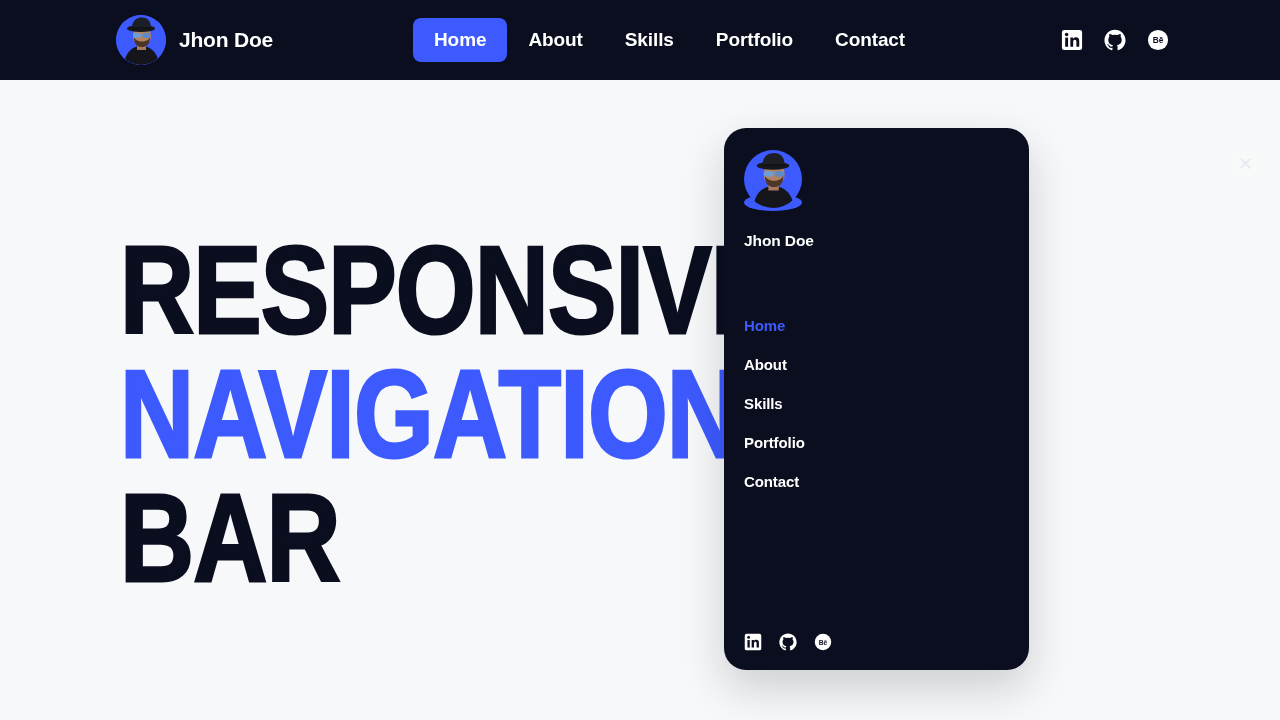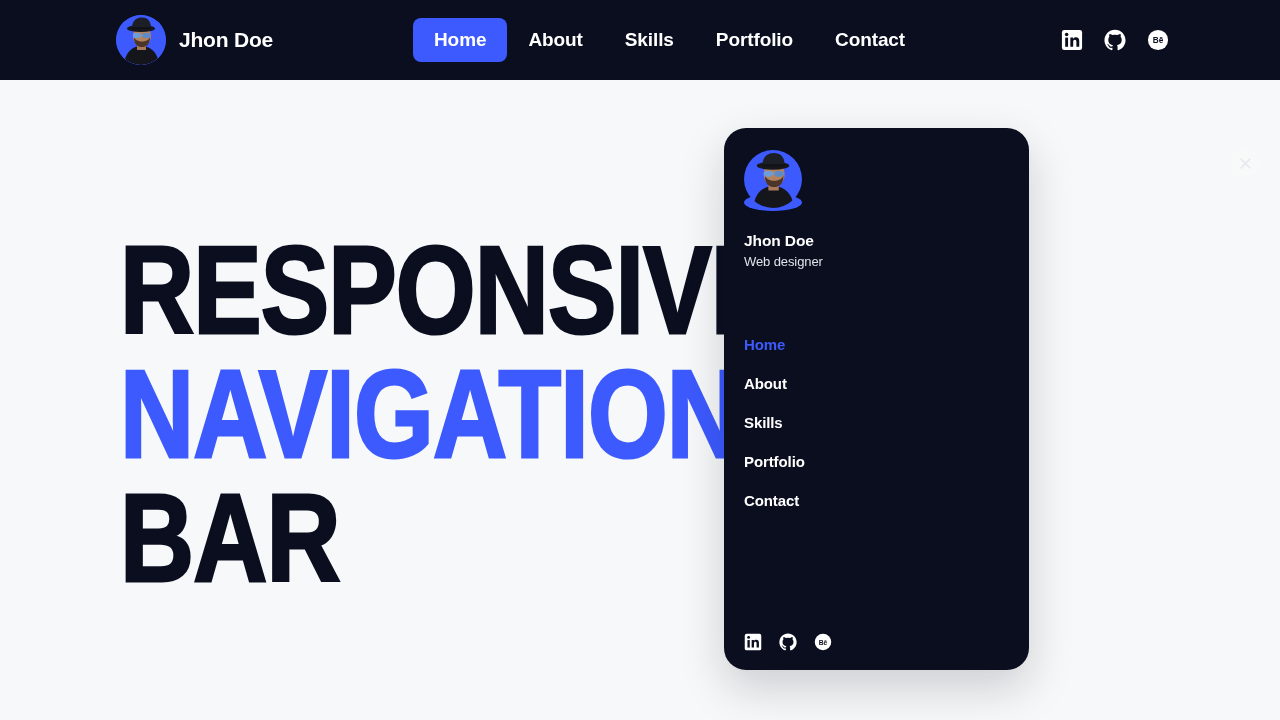--- a/index.html
+++ b/index.html
@@ -288,21 +288,20 @@
           <ellipse cx="25" cy="13.5" rx="14" ry="3.6" fill="#17181e"></ellipse>
           <path d="M16 13 C16 5 21 2.5 26 2.5 C31 2.5 35 5.5 35 13 Z" fill="#1d1f26"></path>
           <path d="M16 12.2 h19 v2 h-19 z" fill="#111216"></path>
           <rect x="17" y="18" width="8" height="5" rx="2" fill="#6d9cd6"></rect>
           <rect x="26.5" y="18" width="7.5" height="5" rx="2" fill="#5c8bc7"></rect>
           <rect x="24.8" y="19.6" width="2" height="1.2" fill="#6d9cd6"></rect>
         </g>
       </svg>
     </span>
     <div class="sidebar-name">Jhon Doe</div>
-    <div class="sidebar-role">Web designer</div>
   </div>
 
   <nav class="sidebar-menu">
     <a class="sidebar-menu-item active" href="#">Home</a>
     <a class="sidebar-menu-item" href="#">About</a>
     <a class="sidebar-menu-item" href="#">Skills</a>
     <a class="sidebar-menu-item" href="#">Portfolio</a>
     <a class="sidebar-menu-item" href="#">Contact</a>
   </nav>
 </aside>

